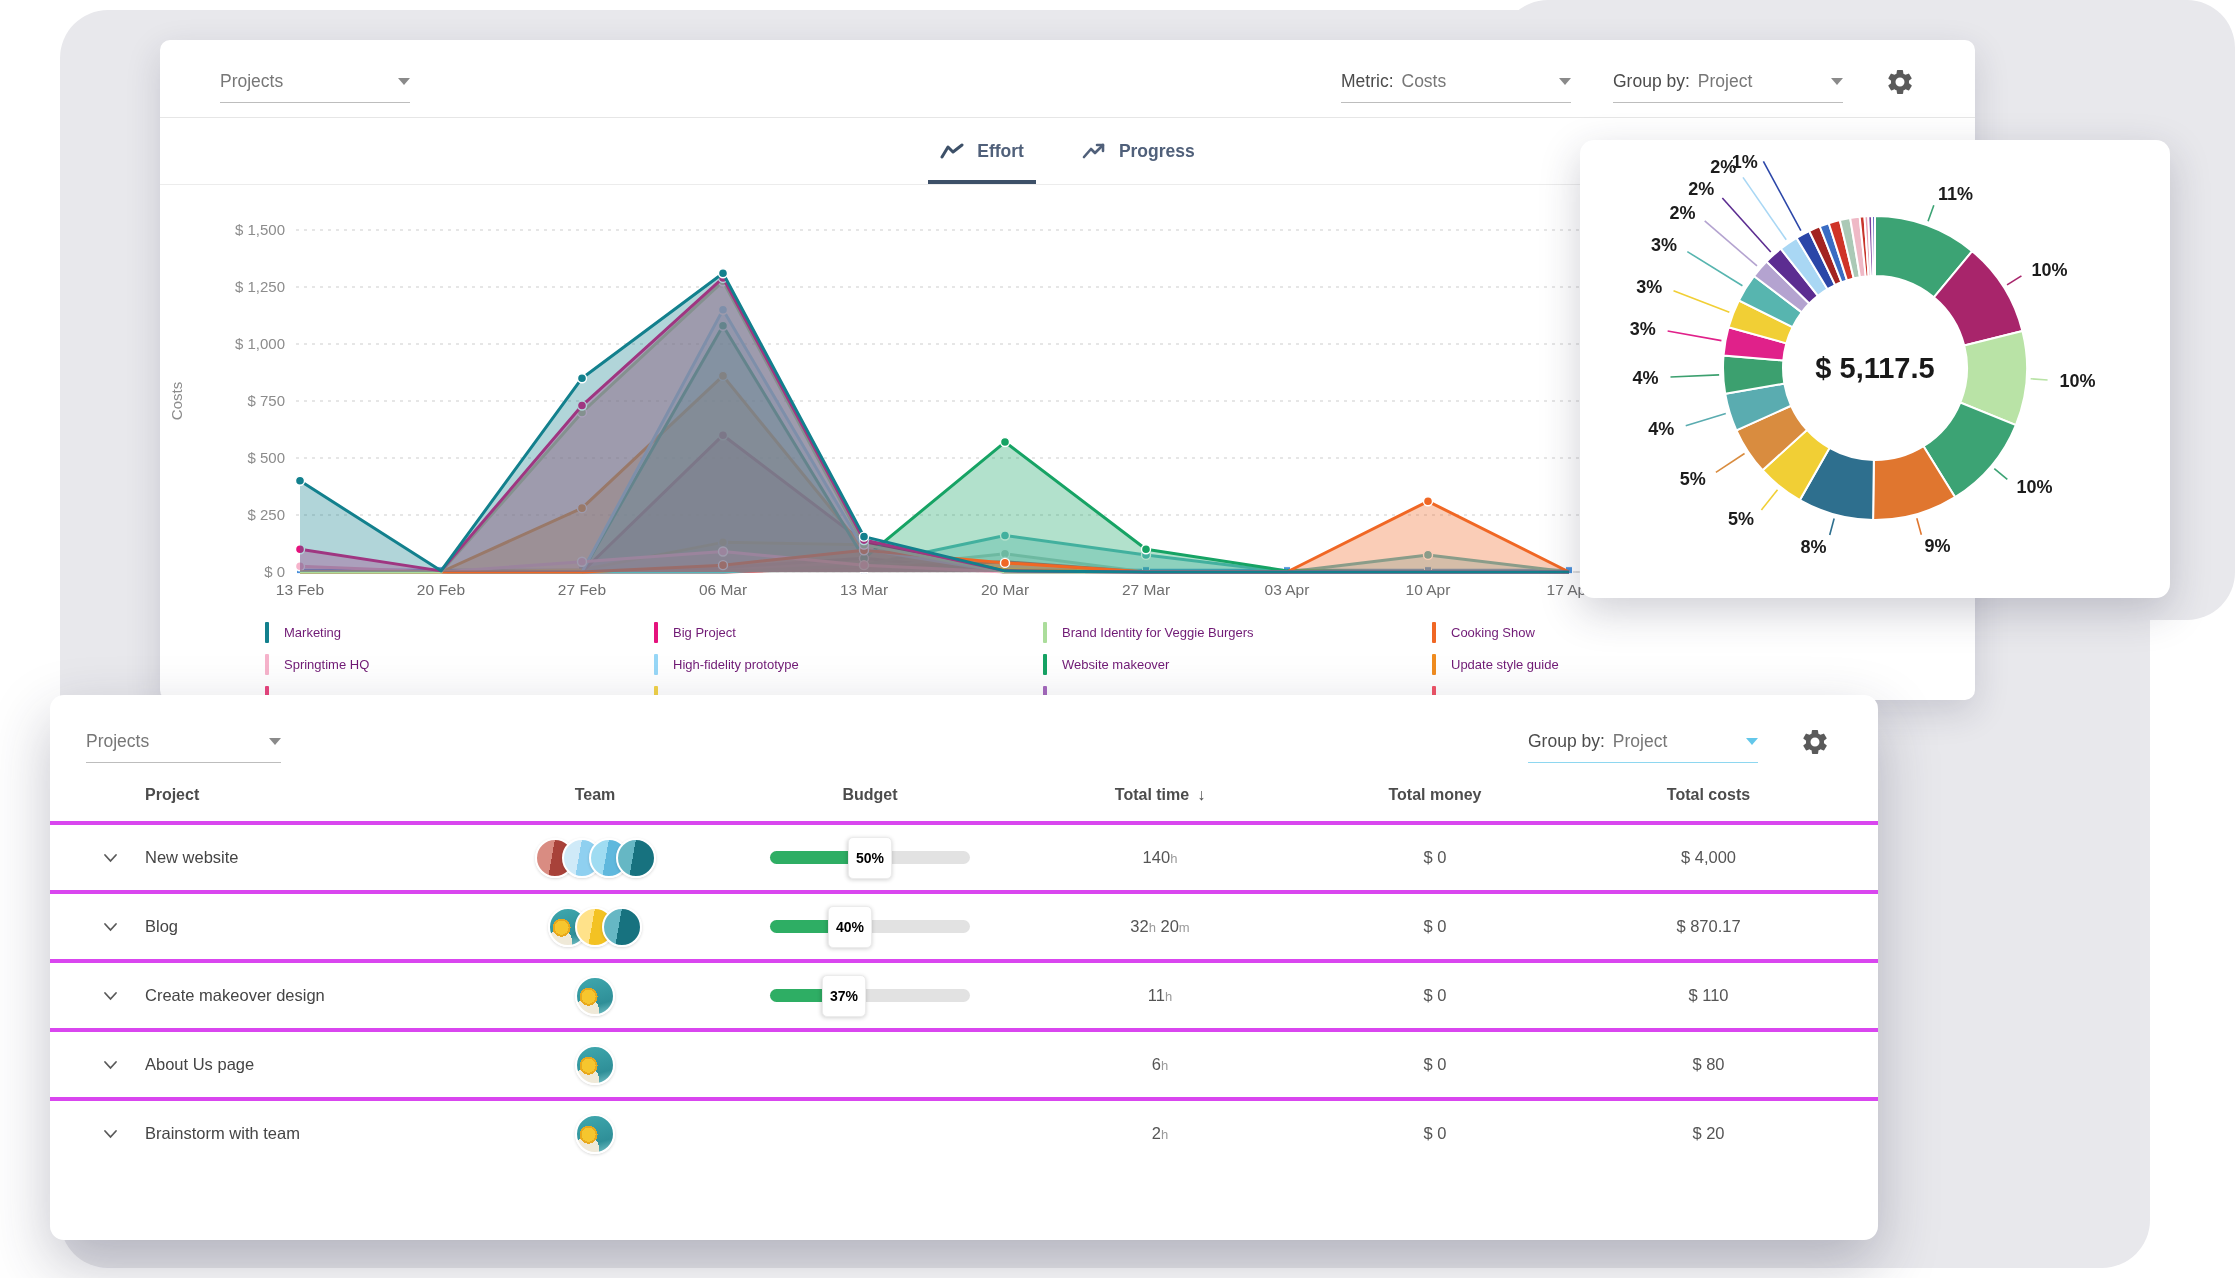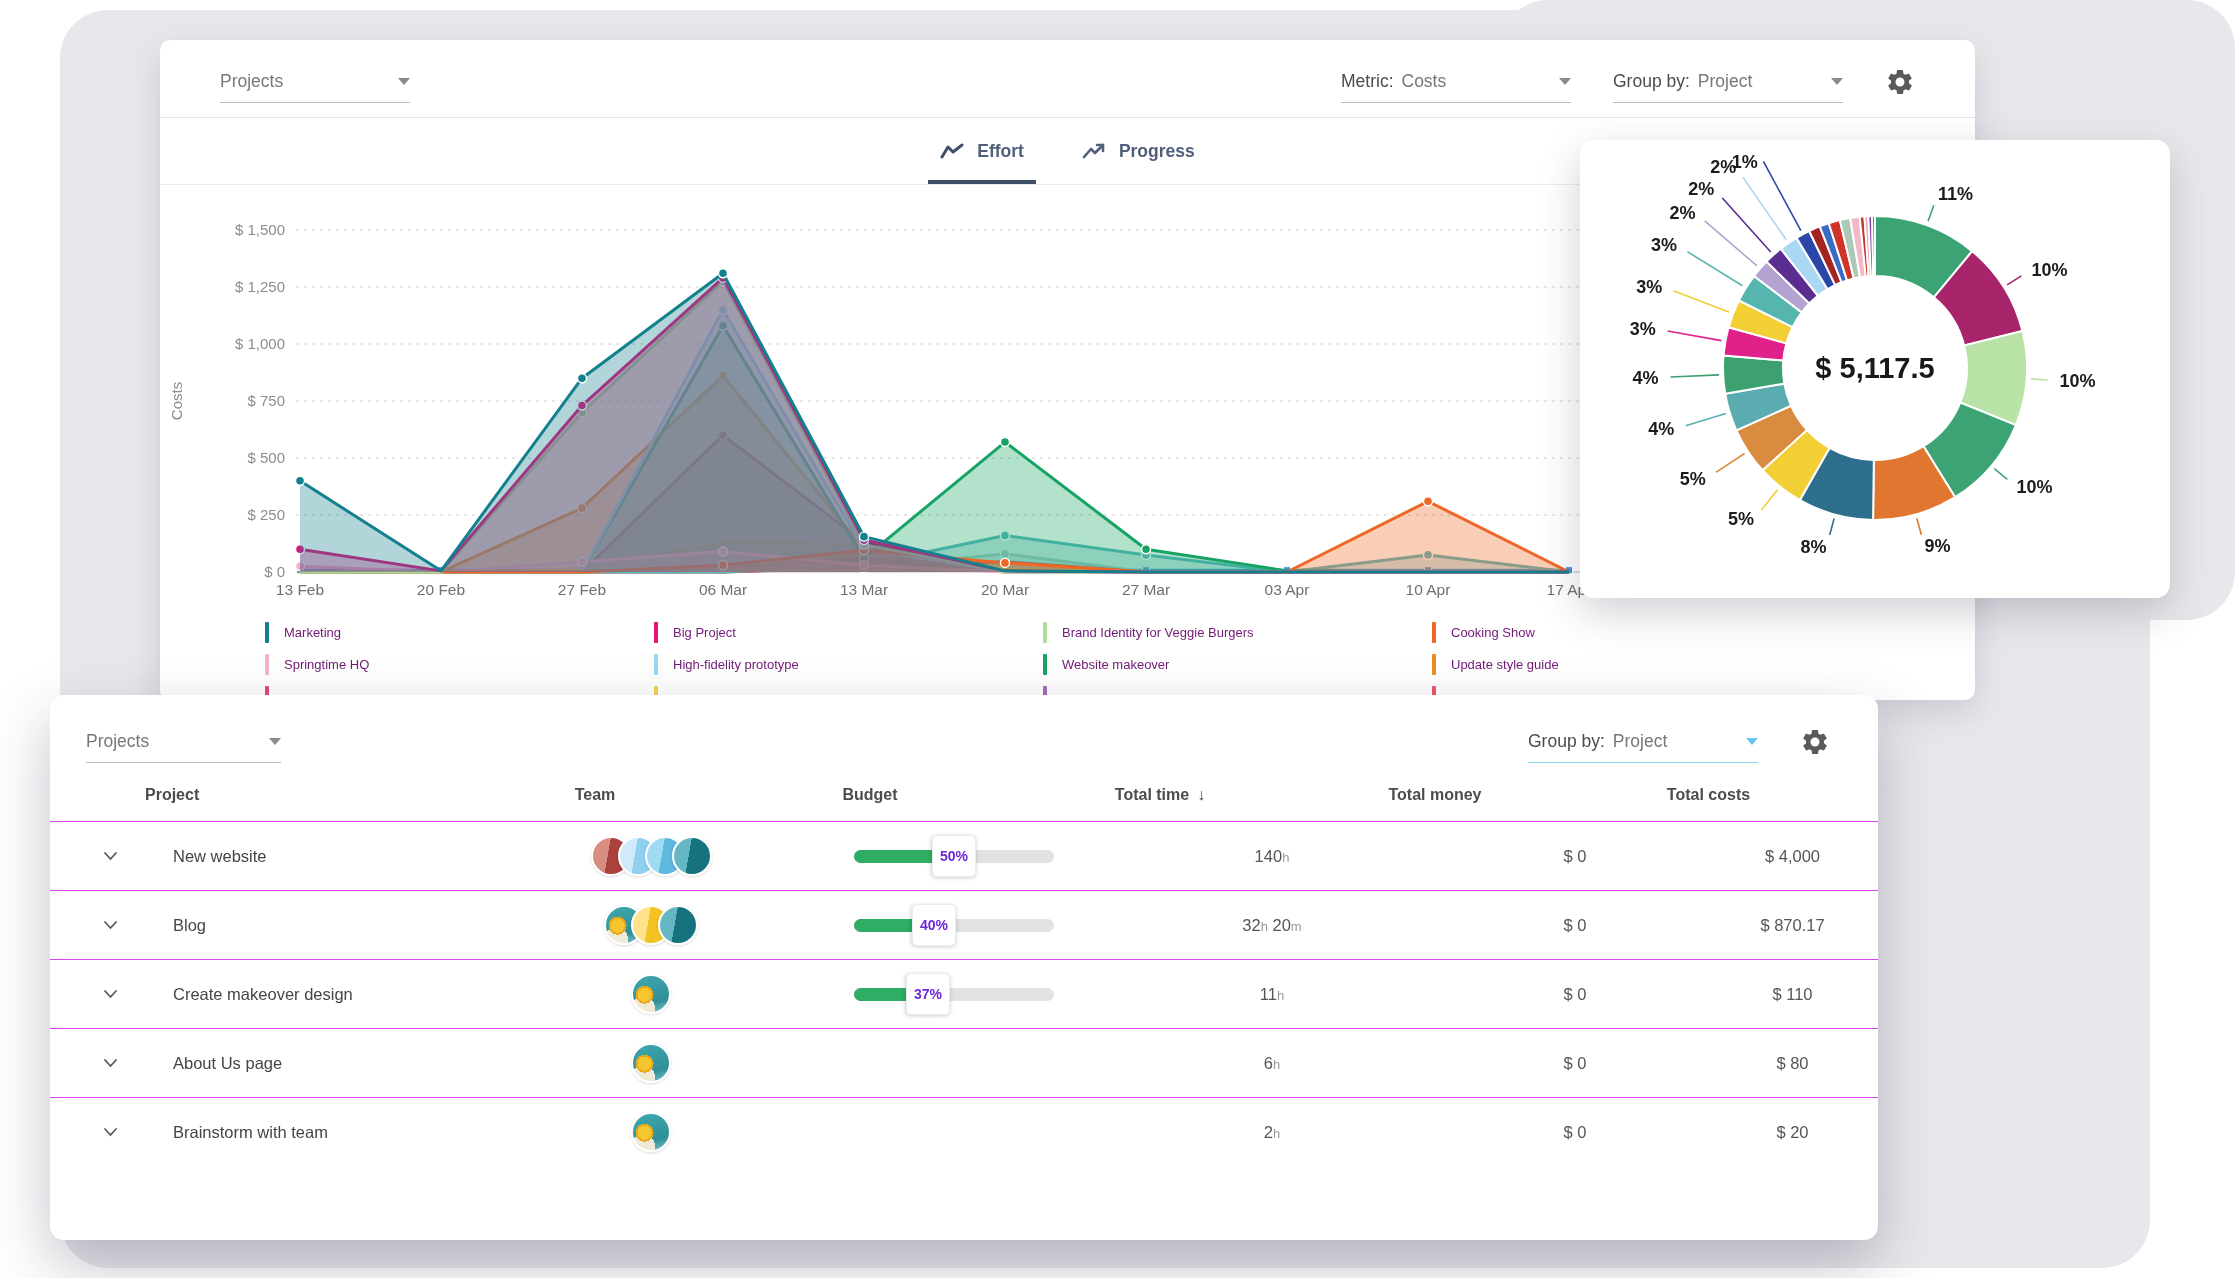--- a/index.html
+++ b/index.html
@@ -57,38 +57,38 @@
   
   .bottom-card .card-header { border-bottom:none; padding:26px 48px 6px 36px; height:74px; }
   .bottom-card .scope-select { width:195px; }
   .bottom-card .labeled-select { border-bottom-color:#8ed7f0; }
   .thead { display:grid; grid-template-columns:70px 330px 240px 310px 270px 280px 1fr;
            padding:0 36px 0 25px; height:52px; align-items:center; }
   .thead span { font-size:16px; font-weight:700; color:#4c4c4c; text-align:center; }
   .thead .h-project { text-align:left; }
   .sort-arrow { font-weight:400; color:#777; margin-left:8px; font-size:16px; }
   .trow { display:grid; grid-template-columns:70px 330px 240px 310px 270px 280px 1fr;
-          padding:0 36px 0 25px; height:69px; align-items:center; border-top:1px solid #d946ef;gap:28px; }
+          padding:0 36px 0 25px; height:69px; align-items:center; border-top:4px solid #d946ef; }
   .cell { font-size:16.5px; color:#555; text-align:center; }
   .cell.project { text-align:left; color:#454545; font-weight:500; cursor:pointer; }
   .chev { display:flex; justify-content:center; cursor:pointer; }
   .team-wrap { display:flex; justify-content:center; }
   .avatar { width:40px; height:40px; border-radius:50%; border:2.5px solid #fff;
             box-shadow:0 1px 3px rgba(0,0,0,.15); }
   .avatar + .avatar { margin-left:-13px; }
   .av-photo { background:
       radial-gradient(circle at 32% 52%, #f6c62e 0 7px, #e8a81c 7px 9px, transparent 9px),
       radial-gradient(circle at 28% 90%, #efe9d8 0 12px, transparent 12px),
       linear-gradient(165deg, #3fa8ae 0%, #2f8f98 70%, #7ac3c8 100%); }
   .bar-wrap { display:flex; justify-content:center; }
   .bar { position:relative; width:200px; height:13px; border-radius:7px; background:#e2e2e2; }
   .bar .fill { position:absolute; left:0; top:0; bottom:0; border-radius:7px; background:#2eae64; }
   .bar .pct-chip { position:absolute; top:50%; transform:translate(-50%,-50%);
       background:#fff; border:1px solid #ececec; border-radius:5px; padding:12px 7px;
-      font-size:14px; font-weight:700; color:#6d28d9; box-shadow:0 1px 4px rgba(0,0,0,.18);
+      font-size:14px; font-weight:700; color:#000000; box-shadow:0 1px 4px rgba(0,0,0,.18);
       white-space:nowrap; }
   .t-num { color:#555; }
   .t-unit { font-size:13px; color:#9a9a9a; }
 </style>
 </head>
 <body>
 
 <div class="canvas">
   <div class="bg-blob bg1"></div>
   <div class="bg-blob bg2"></div>

